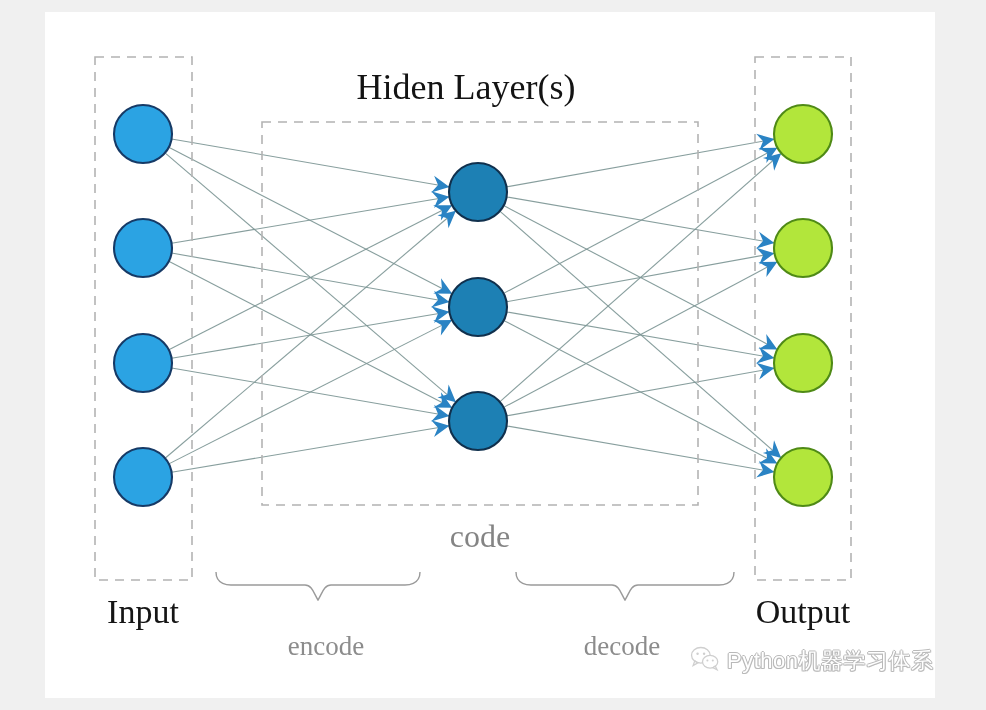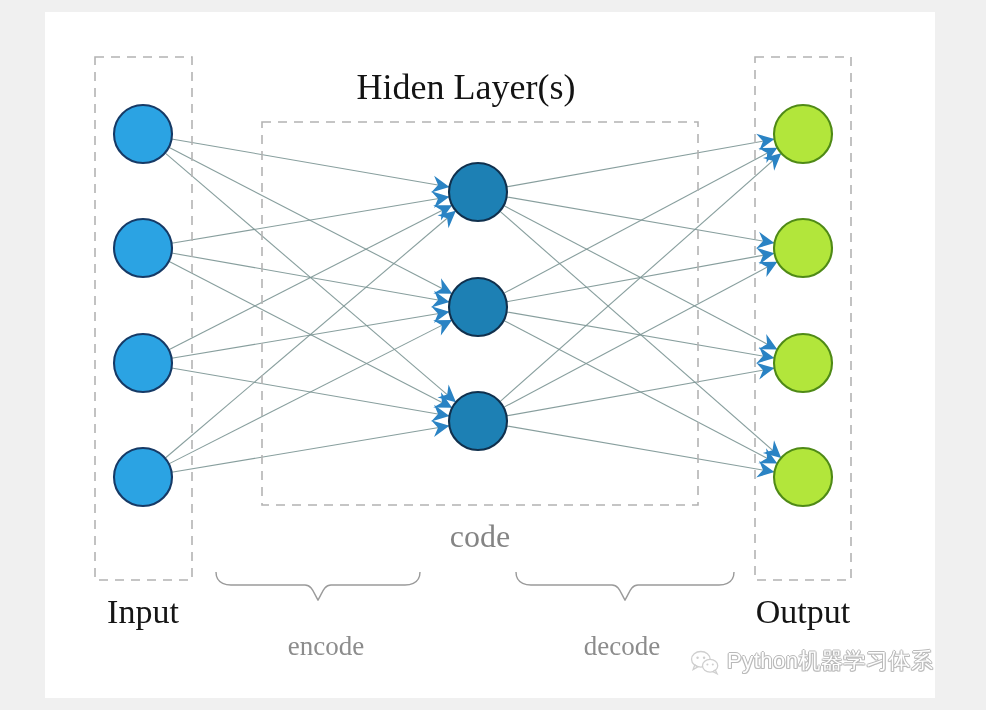--- a/index.html
+++ b/index.html
@@ -85,21 +85,21 @@
   .brace {
     fill: none;
     stroke: #9a9a9a;
     stroke-width: 1.4;
   }
   #watermark {
     position: absolute;
     left: 690px;
     top: 646px;
     display: flex;
-    align-items: flex-end;
+    align-items: flex-start;
     gap: 7px;
     color: #ffffff;
     font-family: "Liberation Sans", sans-serif;
     font-size: 22px;
     letter-spacing: 0.5px;
     text-shadow:
       0 1px 0 #b9b9b9, 1px 0 0 #b9b9b9, 0 -1px 0 #b9b9b9, -1px 0 0 #b9b9b9,
       1px 1px 0 #c4c4c4, -1px 1px 0 #c4c4c4;
     white-space: nowrap;
   }

